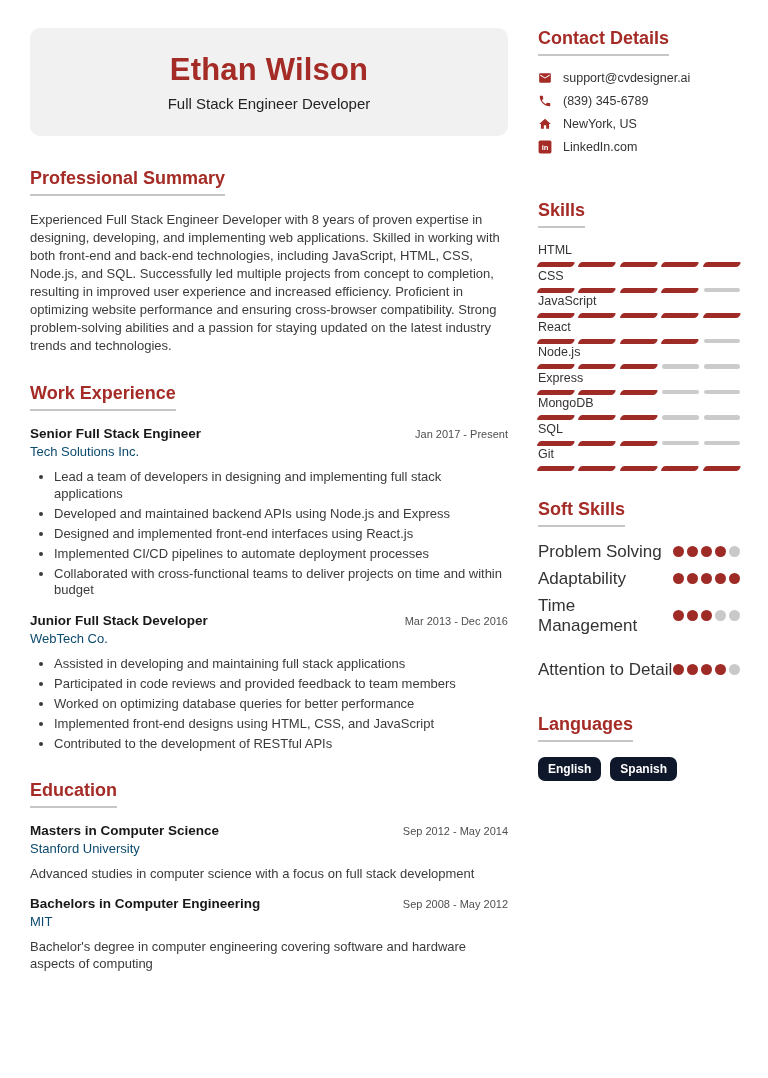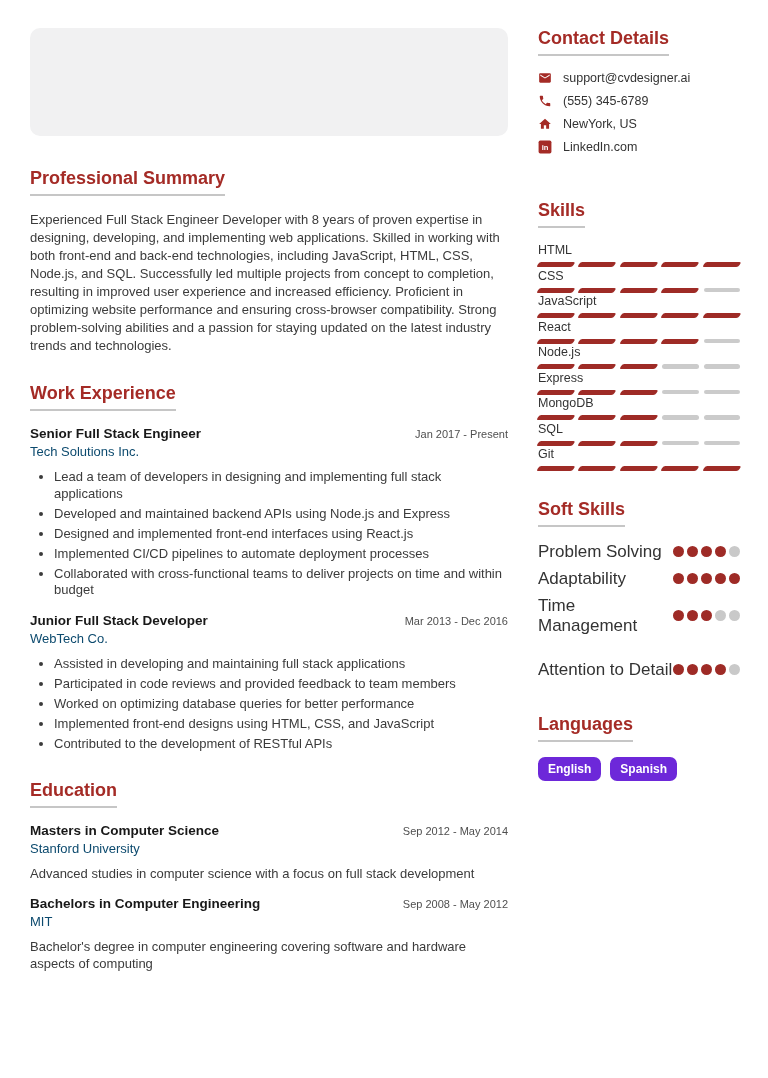--- a/index.html
+++ b/index.html
@@ -59,32 +59,34 @@
   .soft-name { font-size: 17px; color: #333; }
   .dots { display: flex; gap: 3px; }
   .dot { width: 11px; height: 11px; border-radius: 50%; }
   .dot.on { background: #9e2b26; }
   .dot.off { background: #c9c9c9; }
   .soft-row.gap-before { margin-top: 24px; }
 
   
   .badges { display: flex; gap: 9px; }
   .badge {
-    background: #6d28d9; color: #ffffff; font-size: 12px; font-weight: bold;
+    background: #0f172a; color: #ffffff; font-size: 12px; font-weight: bold;
     padding: 5px 10px; border-radius: 7px;
   }
 </style>
 </head>
 <body>
 
 <div class="page">
 
   <div class="col-left">
 
     <div class="header-box">
+      <div class="name">Ethan Wilson</div>
+      <div class="job-title">Full Stack Engineer Developer</div>
     </div>
 
     <section class="left-sec">
       <h2 class="sec">Professional Summary</h2>
       <p class="body-text">Experienced Full Stack Engineer Developer with 8 years of proven expertise in designing, developing, and implementing web applications. Skilled in working with both front-end and back-end technologies, including JavaScript, HTML, CSS, Node.js, and SQL. Successfully led multiple projects from concept to completion, resulting in improved user experience and increased efficiency. Proficient in optimizing website performance and ensuring cross-browser compatibility. Strong problem-solving abilities and a passion for staying updated on the latest industry trends and technologies.</p>
     </section>
 
     <section class="left-sec">
       <h2 class="sec">Work Experience</h2>
 
@@ -152,21 +154,21 @@
         <svg width="14" height="14" viewBox="0 0 24 24" fill="#a42b26">
           <path d="M20 4H4c-1.1 0-2 .9-2 2v12c0 1.1.9 2 2 2h16c1.1 0 2-.9 2-2V6c0-1.1-.9-2-2-2zm0 4-8 5-8-5V6l8 5 8-5v2z"></path>
         </svg>
         <span class="contact-text">support@cvdesigner.ai</span>
       </div>
 
       <div class="contact-row">
         <svg width="14" height="14" viewBox="0 0 24 24" fill="#a42b26">
           <path d="M6.62 10.79c1.44 2.83 3.76 5.14 6.59 6.59l2.2-2.2c.27-.27.67-.36 1.02-.24 1.12.37 2.33.57 3.57.57.55 0 1 .45 1 1V20c0 .55-.45 1-1 1-9.39 0-17-7.61-17-17 0-.55.45-1 1-1h3.5c.55 0 1 .45 1 1 0 1.25.2 2.45.57 3.57.11.35.03.74-.25 1.02l-2.2 2.2z"></path>
         </svg>
-        <span class="contact-text">(555) 345-6789</span>
+        <span class="contact-text">(839) 345-6789</span>
       </div>
 
       <div class="contact-row">
         <svg width="14" height="14" viewBox="0 0 24 24" fill="#a42b26">
           <path d="M12 3 2 12h3v8h5v-6h4v6h5v-8h3L12 3z"></path>
         </svg>
         <span class="contact-text">NewYork, US</span>
       </div>
 
       <div class="contact-row">

